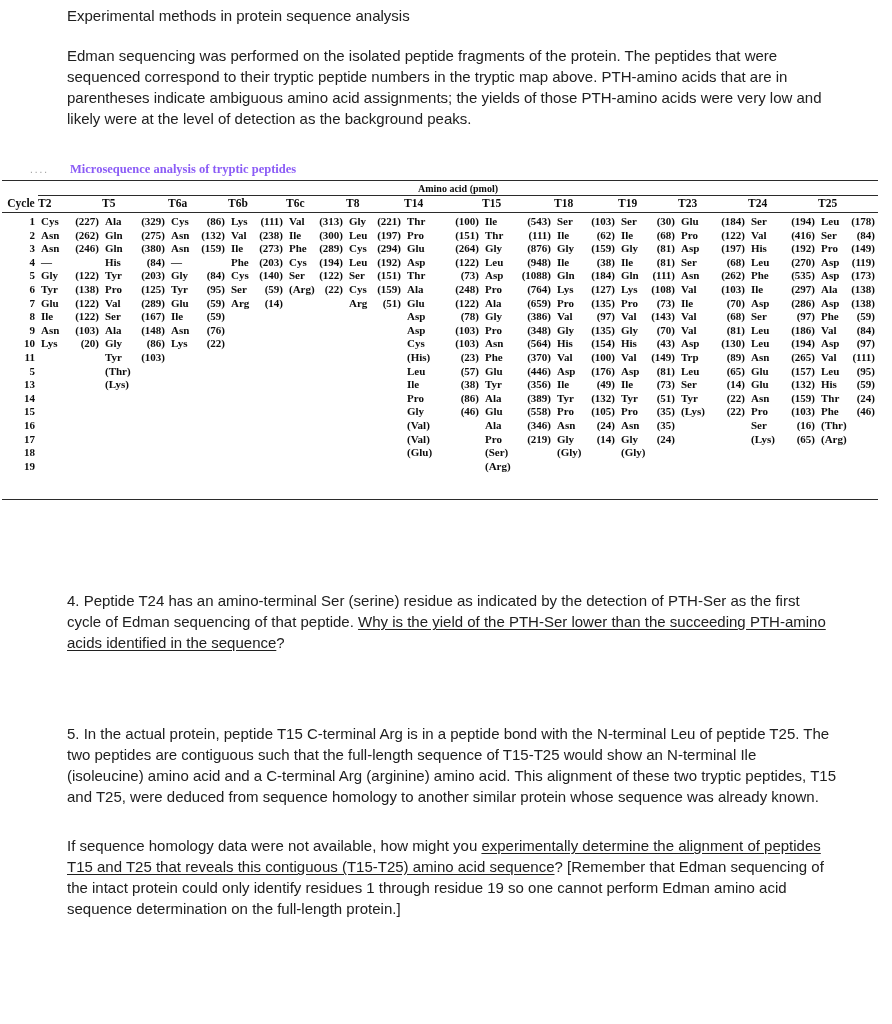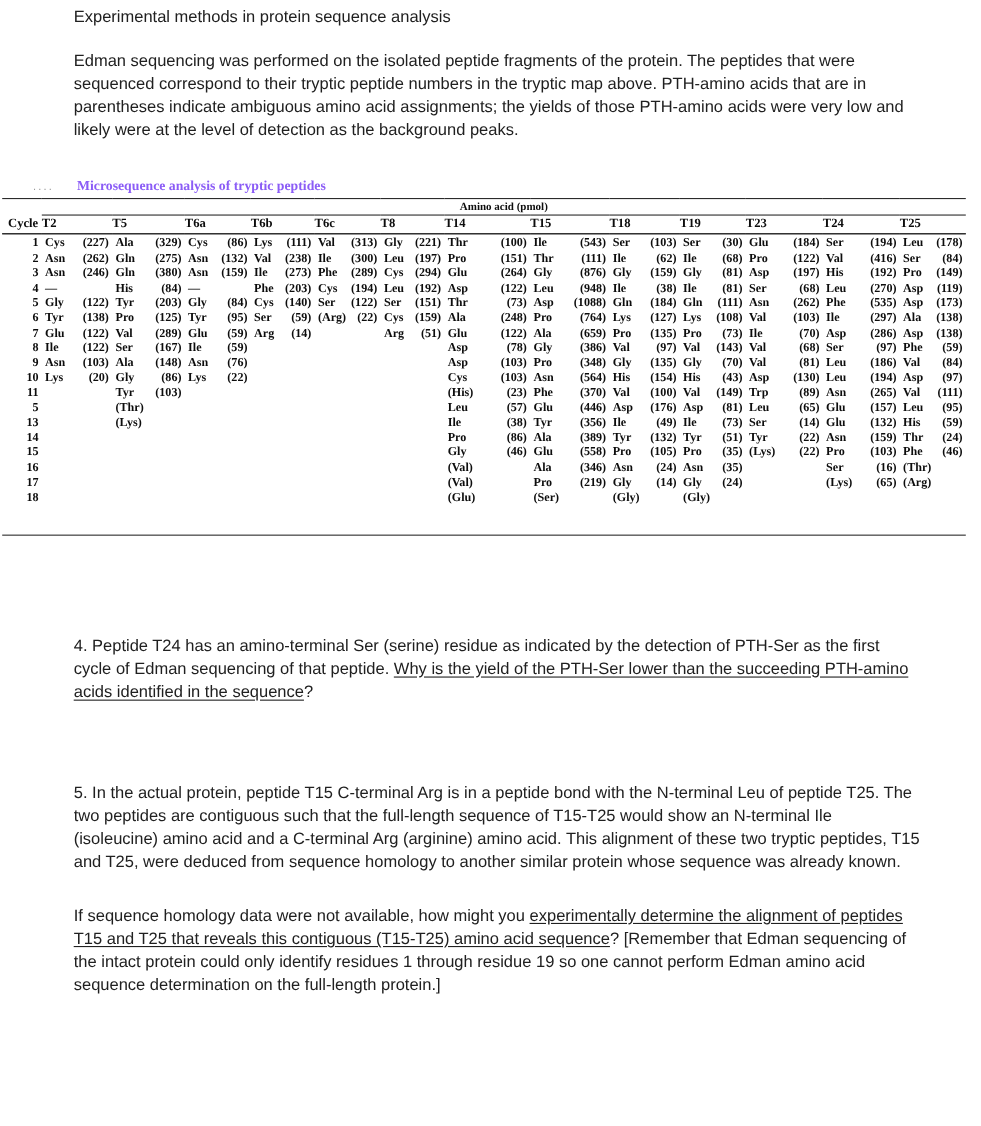--- a/index.html
+++ b/index.html
@@ -1247,20 +1247,36 @@
               <td class="single"></td>
               <td class="single"></td>
               <td class="single">(Glu)</td>
               <td class="single">(Ser)</td>
               <td class="single">(Gly)</td>
               <td class="single">(Gly)</td>
               <td class="single"></td>
               <td class="single"></td>
               <td class="single"></td>
             </tr>
+            <tr>
+              <td class="cycle-c">19</td>
+              <td class="single"></td>
+              <td class="single"></td>
+              <td class="single"></td>
+              <td class="single"></td>
+              <td class="single"></td>
+              <td class="single"></td>
+              <td class="single"></td>
+              <td class="single">(Arg)</td>
+              <td class="single"></td>
+              <td class="single"></td>
+              <td class="single"></td>
+              <td class="single"></td>
+              <td class="single"></td>
+            </tr>
           </tbody>
       </table>
     </div>
   </div>
 
   <p class="text-col q4"><span>4. Peptide T24 has an amino-terminal Ser (serine) residue as indicated by the detection of PTH-Ser as the first cycle of Edman sequencing of that peptide. </span><span class="u">Why is the yield of the PTH-Ser lower than the succeeding PTH-amino acids identified in the sequence</span><span>?</span></p>
 
   <p class="text-col q5">5. In the actual protein, peptide T15 C-terminal Arg is in a peptide bond with the N-terminal Leu of peptide T25. The two peptides are contiguous such that the full-length sequence of T15-T25 would show an N-terminal Ile (isoleucine) amino acid and a C-terminal Arg (arginine) amino acid. This alignment of these two tryptic peptides, T15 and T25, were deduced from sequence homology to another similar protein whose sequence was already known.</p>
 
   <p class="text-col q5b"><span>If sequence homology data were not available, how might you </span><span class="u">experimentally determine the alignment of peptides T15 and T25 that reveals this contiguous (T15-T25) amino acid sequence</span><span>? [Remember that Edman sequencing of the intact protein could only identify residues 1 through residue 19 so one cannot perform Edman amino acid sequence determination on the full-length protein.]</span></p>

